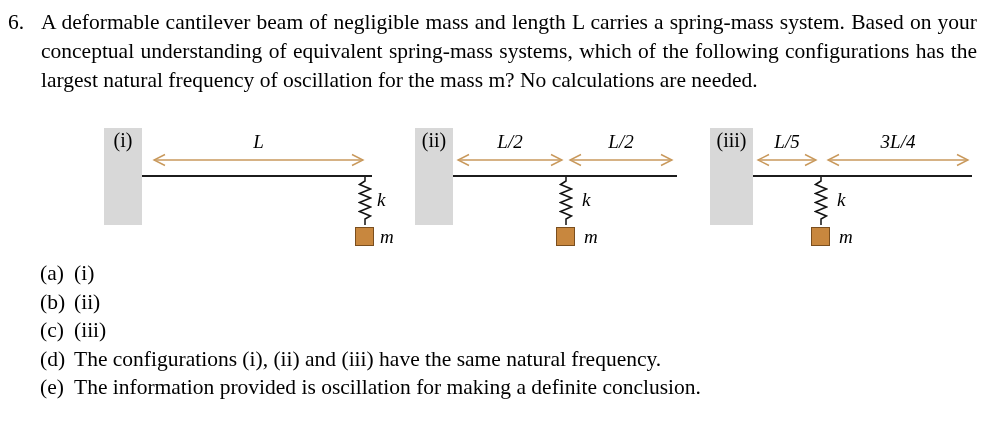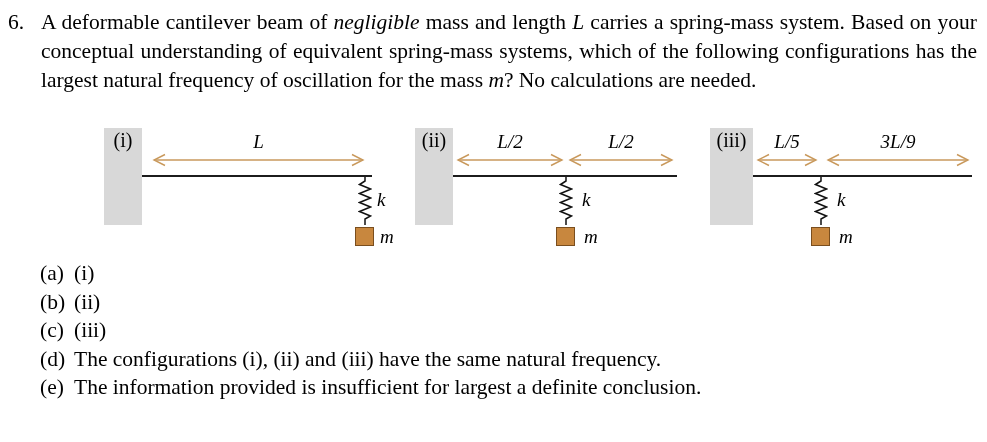--- a/index.html
+++ b/index.html
@@ -7,21 +7,21 @@
   body {
     width:987px; height:442px; overflow:hidden;
     font-family:"Liberation Serif", serif; color:#000;
   }
   .page { position:relative; width:987px; height:442px; padding:8px 10px 0 8px; }
 
   
   .question { display:flex; font-size:21.5px; line-height:29px; }
   .qnum { width:33px; flex:none; }
   .qtext { flex:1; text-align:justify; }
-  .it { font-style:italic; }
+  .it { }
 
   
   .diagrams { position:relative; height:126px; margin-top:30px; }
   .wall { position:absolute; background:#d8d8d8; }
   .dlabel { position:absolute; text-align:center; font-size:20px; line-height:22px; }
   .beam { position:absolute; height:2px; background:#1c1c1c; }
   .dim { position:absolute; height:14px; }
   .dim svg { display:block; }
   .dimlabel { position:absolute; text-align:center; font-style:italic; font-size:19px; line-height:22px; }
   .spring { position:absolute; }
@@ -91,21 +91,21 @@
       </svg>
     </div>
     <div class="slabel" style="left:574px; top:64px;">k</div>
     <div class="mass" style="left:548px; top:102px;"></div>
     <div class="slabel" style="left:576px; top:101px;">m</div>
 
     <div class="wall" style="left:702px; top:3px; width:43px; height:97px;"></div>
     <div class="dlabel" style="left:702px; top:4px; width:43px;">(iii)</div>
     <div class="beam" style="left:745px; top:50px; width:219px;"></div>
     <div class="dimlabel" style="left:748px; top:6px; width:62px;">L/5</div>
-    <div class="dimlabel" style="left:818px; top:6px; width:144px;">3L/9</div>
+    <div class="dimlabel" style="left:818px; top:6px; width:144px;">3L/4</div>
     <div class="dim" style="left:748px; top:28px;">
       <svg width="62" height="14" fill="none" stroke="#c9995c" stroke-width="1.4">
         <line x1="2" y1="7" x2="60" y2="7"></line>
         <polyline points="13,1.5 2,7 13,12.5"></polyline>
         <polyline points="49,1.5 60,7 49,12.5"></polyline>
       </svg>
     </div>
     <div class="dim" style="left:818px; top:28px;">
       <svg width="144" height="14" fill="none" stroke="#c9995c" stroke-width="1.4">
         <line x1="2" y1="7" x2="142" y2="7"></line>
@@ -136,17 +136,17 @@
     <div class="choice">
       <div class="clabel">(c)</div>
       <div class="ctext">(iii)</div>
     </div>
     <div class="choice">
       <div class="clabel">(d)</div>
       <div class="ctext">The configurations (i), (ii) and (iii) have the same natural frequency.</div>
     </div>
     <div class="choice">
       <div class="clabel">(e)</div>
-      <div class="ctext">The information provided is insufficient for largest a definite conclusion.</div>
+      <div class="ctext">The information provided is oscillation for making a definite conclusion.</div>
     </div>
   </div>
 
 </div>
 
 </body></html>

